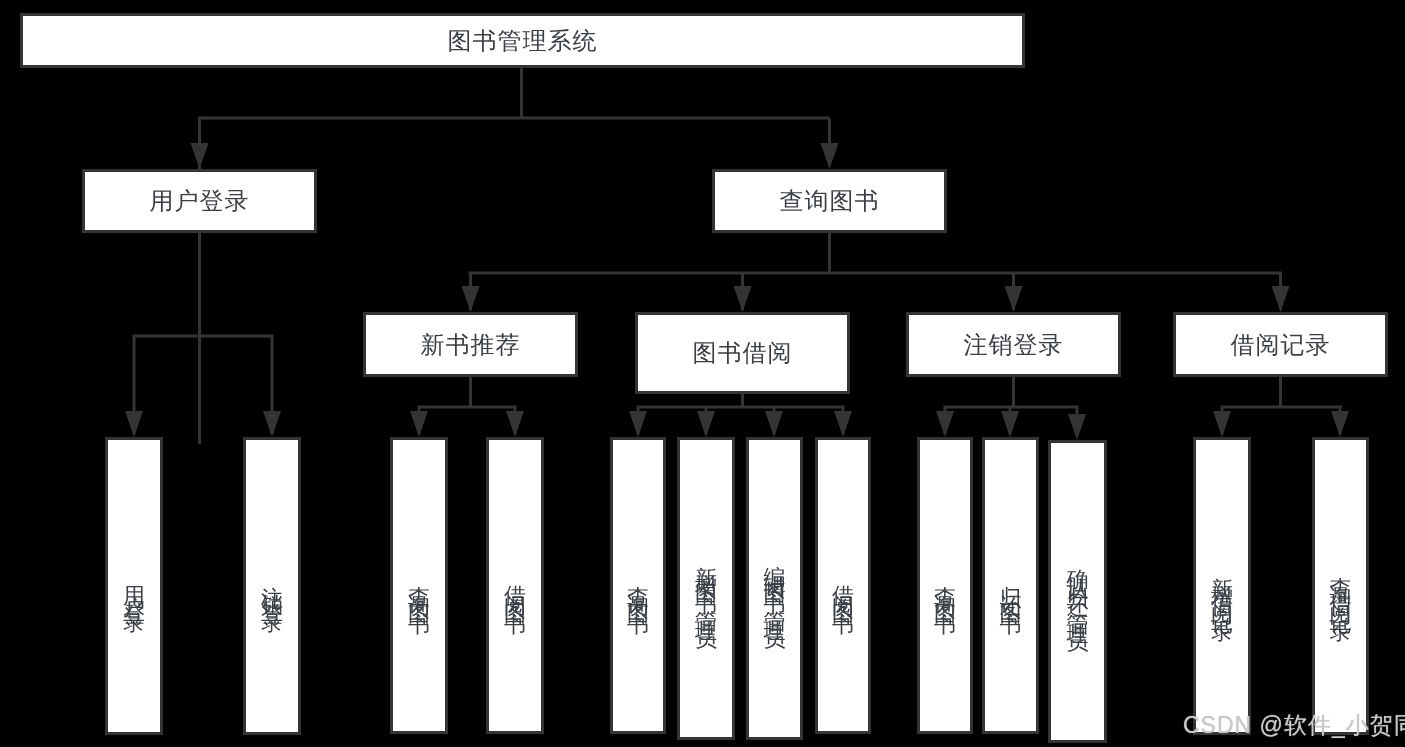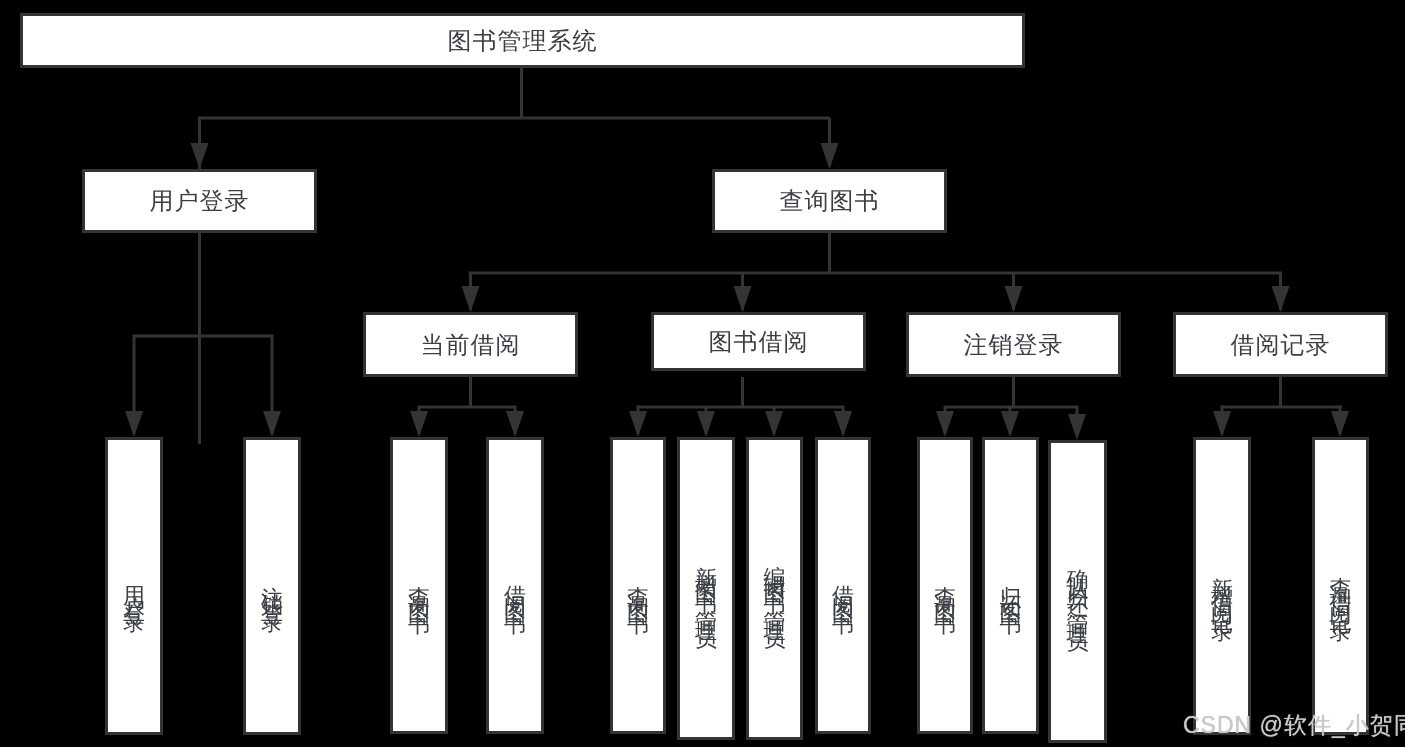--- a/index.html
+++ b/index.html
@@ -92,22 +92,22 @@
         <polygon points="1222,437 1213,411 1231,411"></polygon>
         <polygon points="1340,437 1331,411 1349,411"></polygon>
       </g>
   </svg>
 
   <div class="node hbox" style="left:20px; top:13px; width:1005px; height:55px">图书管理系统</div>
 
   <div class="node hbox" style="left:82px; top:169px; width:235px; height:64px">用户登录</div>
   <div class="node hbox" style="left:712px; top:169px; width:235px; height:64px">查询图书</div>
 
-  <div class="node hbox" style="left:363px; top:312px; width:215px; height:65px">当前借阅</div>
-  <div class="node hbox" style="left:651px; top:312px; width:215px; height:59px">图书借阅</div>
+  <div class="node hbox" style="left:363px; top:312px; width:215px; height:65px">新书推荐</div>
+  <div class="node hbox" style="left:635px; top:312px; width:215px; height:82px">图书借阅</div>
   <div class="node hbox" style="left:906px; top:312px; width:215px; height:65px">注销登录</div>
   <div class="node hbox" style="left:1173px; top:312px; width:215px; height:65px">借阅记录</div>
 
   <div class="node vbox" style="left:105px; top:437px; width:58px; height:298px">用户登录</div>
   <div class="node vbox" style="left:243px; top:437px; width:58px; height:298px">注销登录</div>
 
   <div class="node vbox" style="left:390px; top:437px; width:58px; height:297px">查询图书</div>
   <div class="node vbox" style="left:486px; top:437px; width:58px; height:297px">借阅图书</div>
 
   <div class="node vbox" style="left:610px; top:437px; width:56px; height:297px">查询图书</div>

